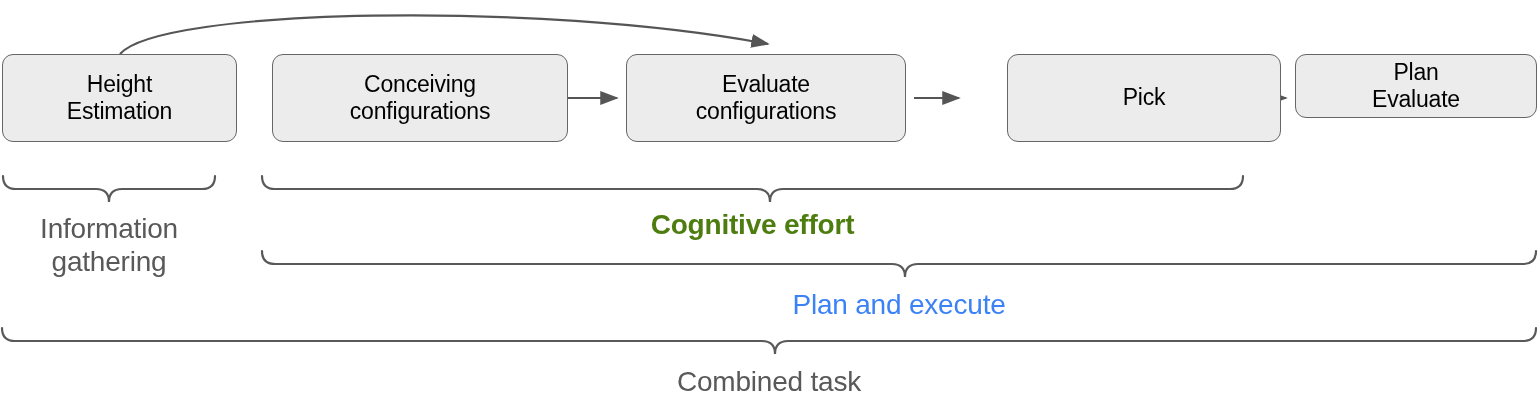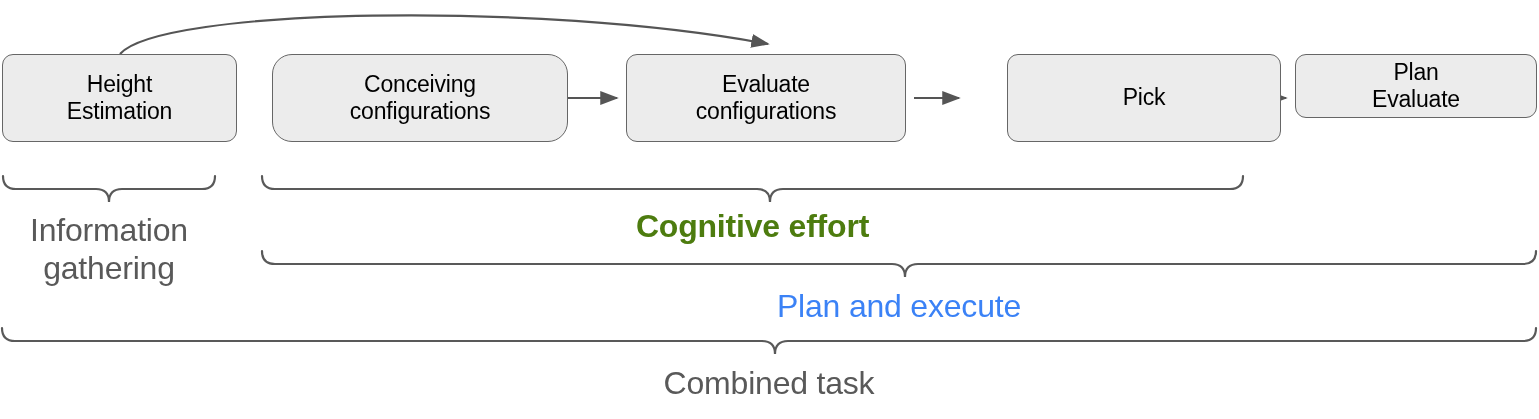--- a/index.html
+++ b/index.html
@@ -5,21 +5,21 @@
   html,body{margin:0;padding:0;background:#ffffff;}
   #stage{position:relative;width:1539px;height:419px;background:#ffffff;
          font-family:"Liberation Sans","DejaVu Sans",sans-serif;overflow:hidden;}
   .node{position:absolute;box-sizing:border-box;background:#ececec;
         border:1.6px solid #666666;border-radius:11px;
         display:flex;flex-direction:column;align-items:center;justify-content:center;
         color:#000000;font-size:23px;line-height:1.18;letter-spacing:-0.2px;}
   .node .ln{display:block;white-space:nowrap;}
   svg.layer{position:absolute;left:0;top:0;width:1539px;height:419px;
             pointer-events:none;overflow:visible;}
-  .brace-label{position:absolute;color:#595959;font-size:32px;line-height:1.18;
+  .brace-label{position:absolute;color:#595959;font-size:28px;line-height:1.18;
                text-align:center;white-space:pre-line;letter-spacing:-0.2px;}
 </style>
 </head>
 <body>
 
 <div id="stage">
 
   <svg class="layer" viewBox="0 0 1539 419" xmlns="http://www.w3.org/2000/svg">
     <defs>
       <marker id="ah" markerWidth="9" markerHeight="9" refX="7.6" refY="3.6" orient="auto" markerUnits="strokeWidth">
@@ -41,21 +41,21 @@
         <path d="M262,251 Q262,264 275,264 L892,264 Q905,264 905,277 Q905,264 918,264 L1523,264 Q1536,264 1536,251" stroke="#595959"></path>
         <path d="M2,328 Q2,341 15,341 L762,341 Q775,341 775,354 Q775,341 788,341 L1523,341 Q1536,341 1536,328" stroke="#595959"></path>
       </g>
   </svg>
 
   <div id="node-layer">
       <div class="node" style="left: 2px; top: 54px; width: 235px; height: 88px; background: rgb(236, 236, 236); border-color: rgb(102, 102, 102); color: rgb(0, 0, 0);">
         <span class="ln">Height</span>
         <span class="ln">Estimation</span>
       </div>
-      <div class="node" style="left: 272px; top: 54px; width: 296px; height: 88px; background: rgb(236, 236, 236); border-color: rgb(102, 102, 102); color: rgb(0, 0, 0); border-radius: 20px;">
+      <div class="node" style="left: 272px; top: 54px; width: 296px; height: 88px; background: rgb(236, 236, 236); border-color: rgb(102, 102, 102); color: rgb(0, 0, 0);">
         <span class="ln">Conceiving</span>
         <span class="ln">configurations</span>
       </div>
       <div class="node" style="left: 626px; top: 54px; width: 280px; height: 88px; background: rgb(236, 236, 236); border-color: rgb(102, 102, 102); color: rgb(0, 0, 0);">
         <span class="ln">Evaluate</span>
         <span class="ln">configurations</span>
       </div>
       <div class="node" style="left: 968px; top: 54px; width: 274px; height: 88px; background: rgb(236, 236, 236); border-color: rgb(102, 102, 102); color: rgb(0, 0, 0); margin-left: 39px;">
         <span class="ln">Pick</span>
       </div>

